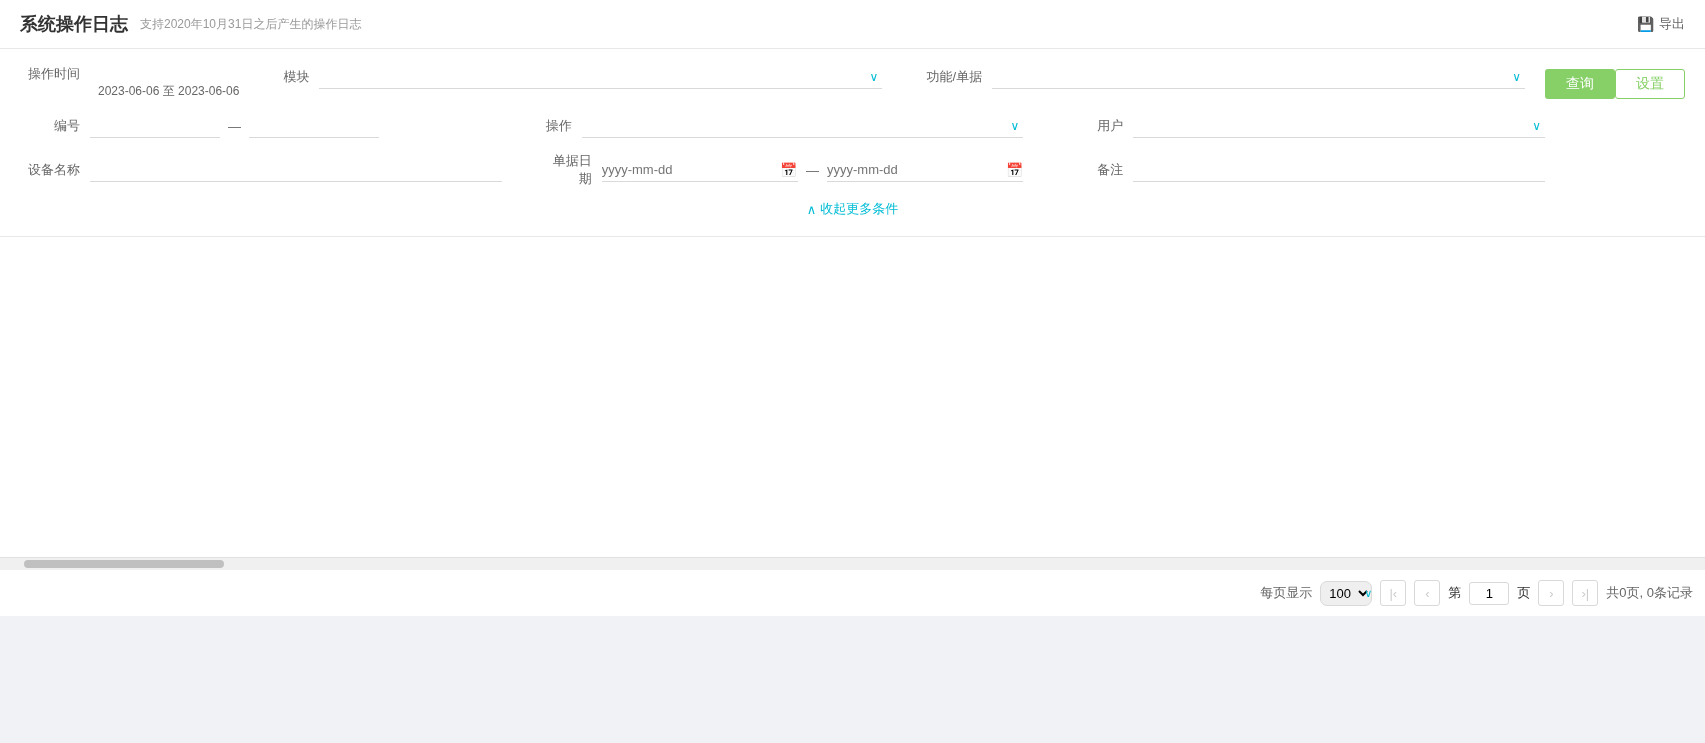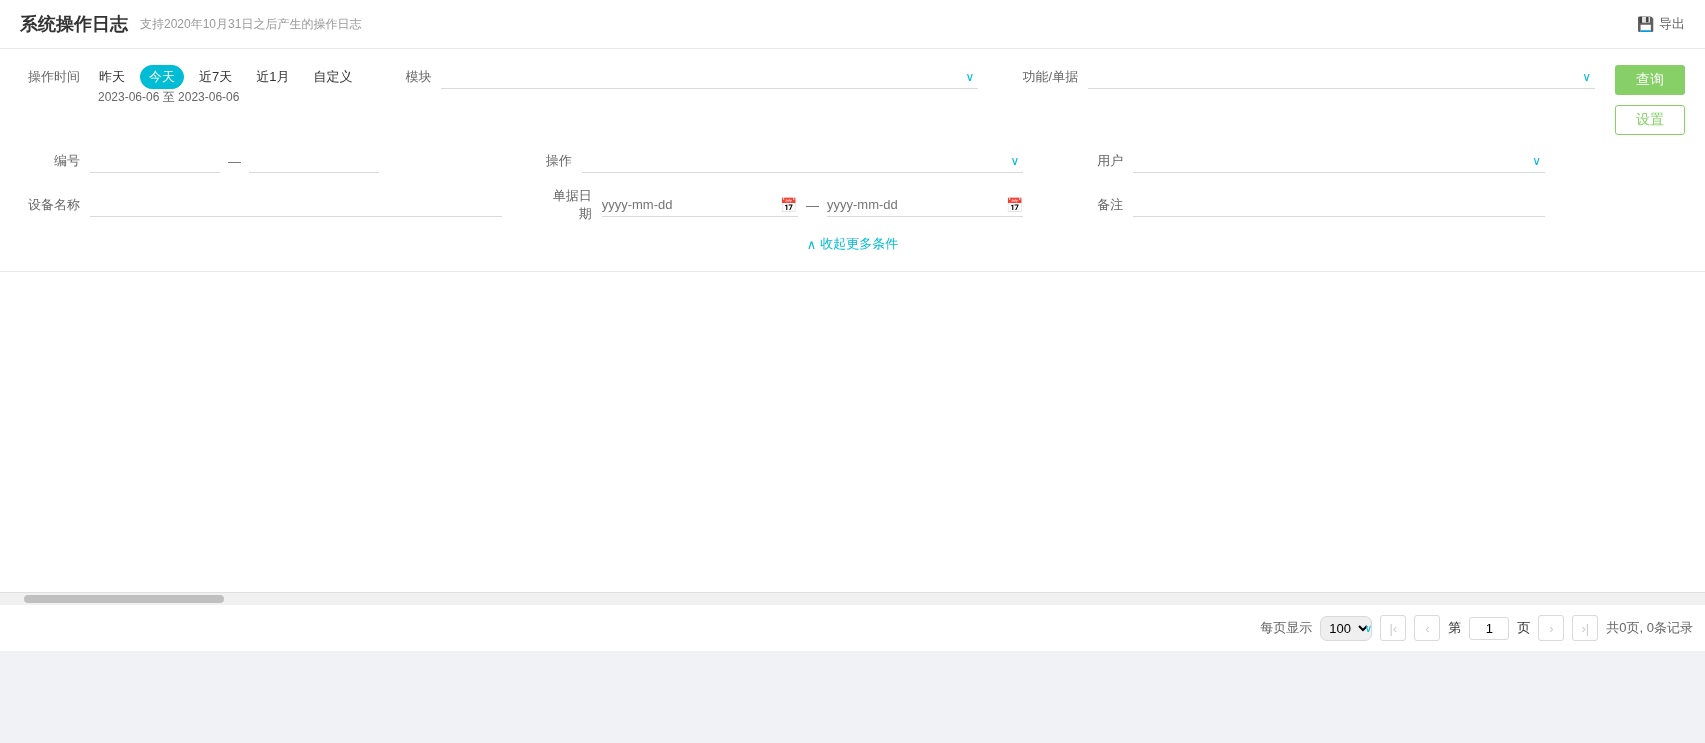--- a/index.html
+++ b/index.html
@@ -139,25 +139,24 @@
       border-radius: 3px;
       padding: 5px 20px;
       font-size: 14px;
       cursor: pointer;
       min-width: 70px;
       margin-top: 4px;
     }
 
     .action-btns {
       display: flex;
-      flex-direction: column;
+      flex-direction: row;
       align-items: flex-end;
       margin-left: 20px;
       flex-shrink: 0;
-      gap: 6px;
     }
 
     .collapse-row {
       display: flex;
       justify-content: center;
       padding: 6px 0 10px;
     }
     .collapse-btn {
       color: #00bcd4;
       cursor: pointer;
@@ -300,27 +299,20 @@
   </button>
 </div>
 
 <div class="filter-area">
 
   <div style="display:flex;align-items:flex-start;margin-bottom:14px;">
 
     <div style="display:flex;flex-direction:column;">
       <div style="display:flex;align-items:center;">
         <span class="filter-label">操作时间</span>
-        <div class="time-btns">
-          <button class="time-btn">昨天</button>
-          <button class="time-btn active">今天</button>
-          <button class="time-btn">近7天</button>
-          <button class="time-btn">近1月</button>
-          <button class="time-btn">自定义</button>
-        </div>
       </div>
       <div style="padding-left:70px;">
         <span class="date-range-text">2023-06-06 至 2023-06-06</span>
       </div>
     </div>
 
     <div style="display:flex;align-items:center;flex:1;min-width:0;margin-left:40px;">
       <span class="filter-label" style="width:40px;">模块</span>
       <div class="select-wrapper">
         <select>

